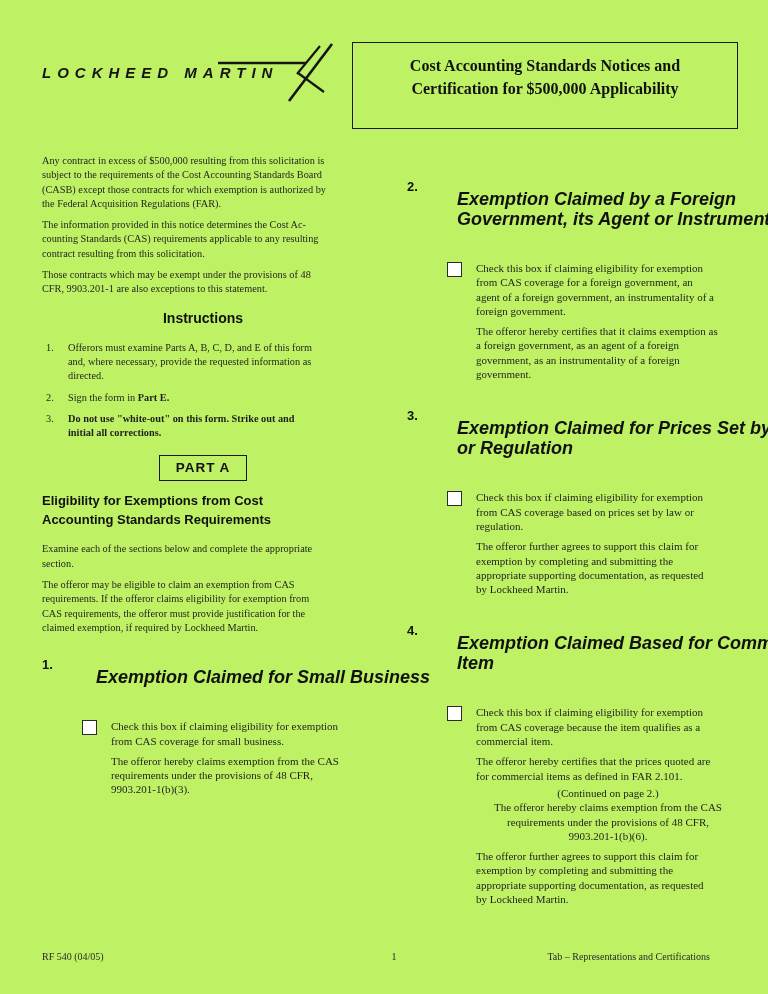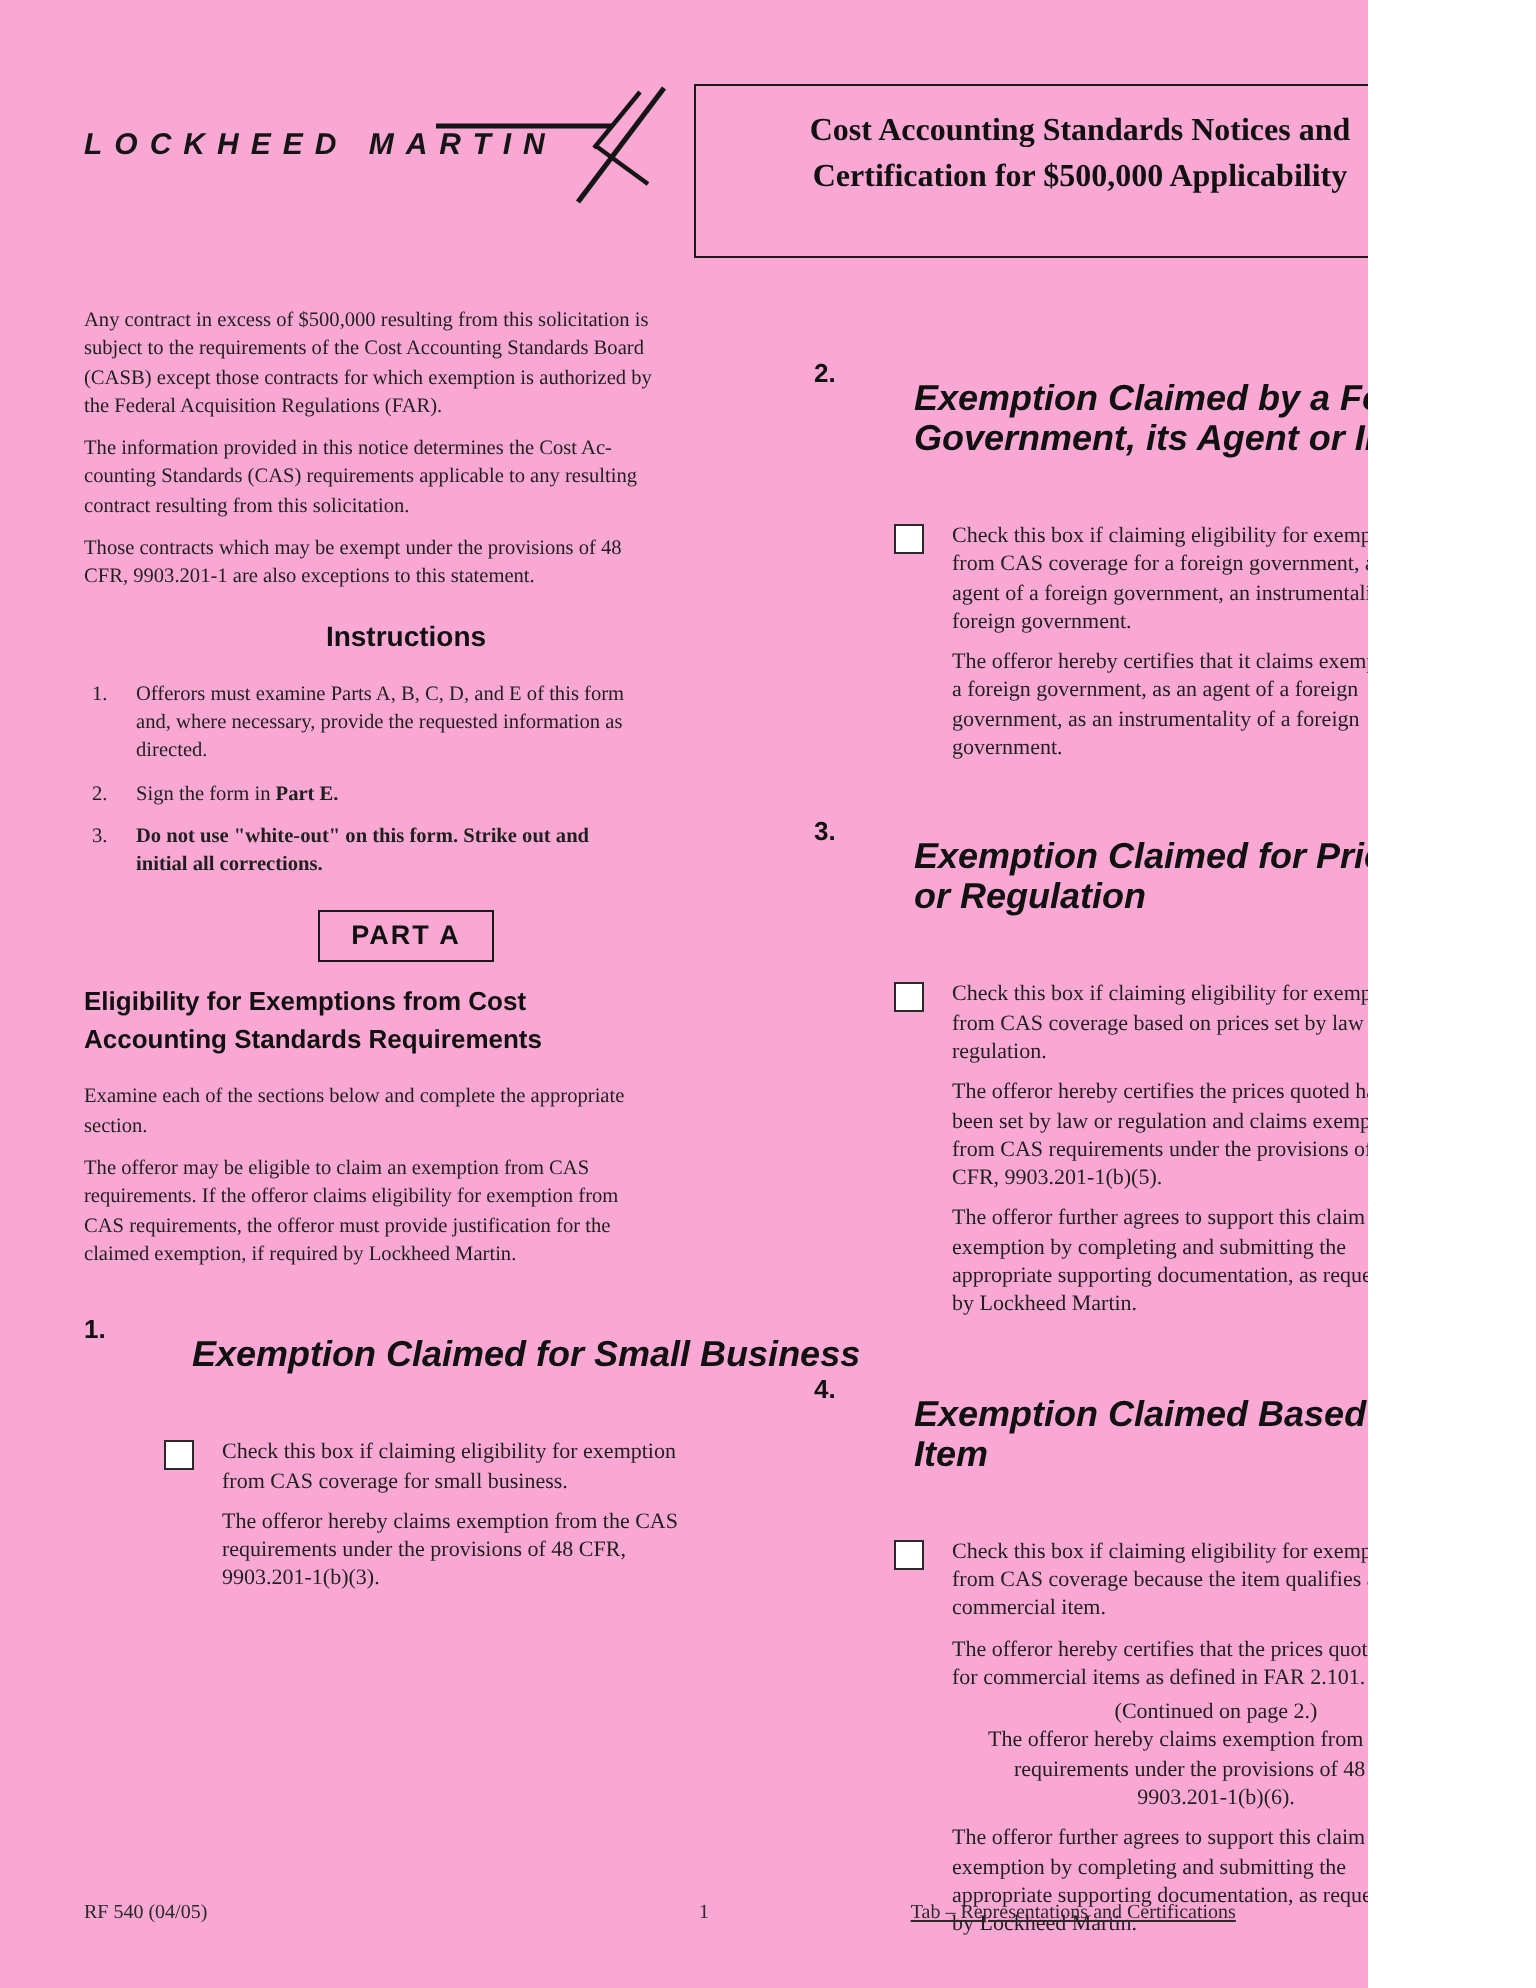--- a/index.html
+++ b/index.html
@@ -1,19 +1,19 @@
 <!DOCTYPE html>
 <html><head>
 <meta charset="utf-8">
 <style>
   html,body { margin:0; padding:0; background:#ffffff; }
   .page {
     position:relative;
-    width:684px; height:994px;
-    background:#f9a8d4;
+    width:768px; height:994px;
+    background:#bef264;
     color:#1f1f1f;
     font-family:"Liberation Serif","DejaVu Serif",serif;
     overflow:hidden;
   }
   
   .header { display:flex; justify-content:space-between; align-items:flex-start; padding:42px 30px 0 42px; }
   .logo { position:relative; width:305px; height:70px; flex:none; }
   .logo-text {
     position:absolute; left:0; top:22px;
     font-family:"Liberation Sans","DejaVu Sans",sans-serif;
@@ -87,21 +87,21 @@
   .check-p { margin:0; font-size:11px; line-height:14.3px; white-space:pre; }
   .check-p.cont { margin:6px 0 0 29px; }
   .check-p.cont-tight { margin:3px 0 0 29px;text-align:center; }
   
   .footer {
     position:absolute; left:42px; right:22px; bottom:32px;
     display:flex; font-size:10px; color:#2a2a2a;
   }
   .footer span { flex:1; }
   .footer .f-center { text-align:center; }
-  .footer .f-right { text-align:left;text-decoration:underline; }
+  .footer .f-right { text-align:center; }
 </style>
 </head>
 <body>
 
 <div class="page">
 
   <div class="header">
     <div class="logo">
       <span class="logo-text">LOCKHEED MARTIN</span>
       <svg class="logo-star" viewBox="0 0 64 66">
@@ -209,24 +209,20 @@
           <h3 class="sec-heading">Exemption Claimed for Prices Set by Law
 or Regulation</h3>
         </div>
         <div class="check-block">
           <div class="check-row">
             <span class="checkbox"></span>
             <p class="check-p">Check this box if claiming eligibility for exemption
 from CAS coverage based on prices set by law or
 regulation.</p>
           </div>
-          <p class="check-p cont">The offeror hereby certifies the prices quoted have
-been set by law or regulation and claims exemption
-from CAS requirements under the provisions of 48
-CFR, 9903.201-1(b)(5).</p>
           <p class="check-p cont">The offeror further agrees to support this claim for
 exemption by completing and submitting the
 appropriate supporting documentation, as requested
 by Lockheed Martin.</p>
         </div>
       </div>
 
       <div class="sec">
         <div class="sec-title">
           <span class="sec-num">4.</span>

